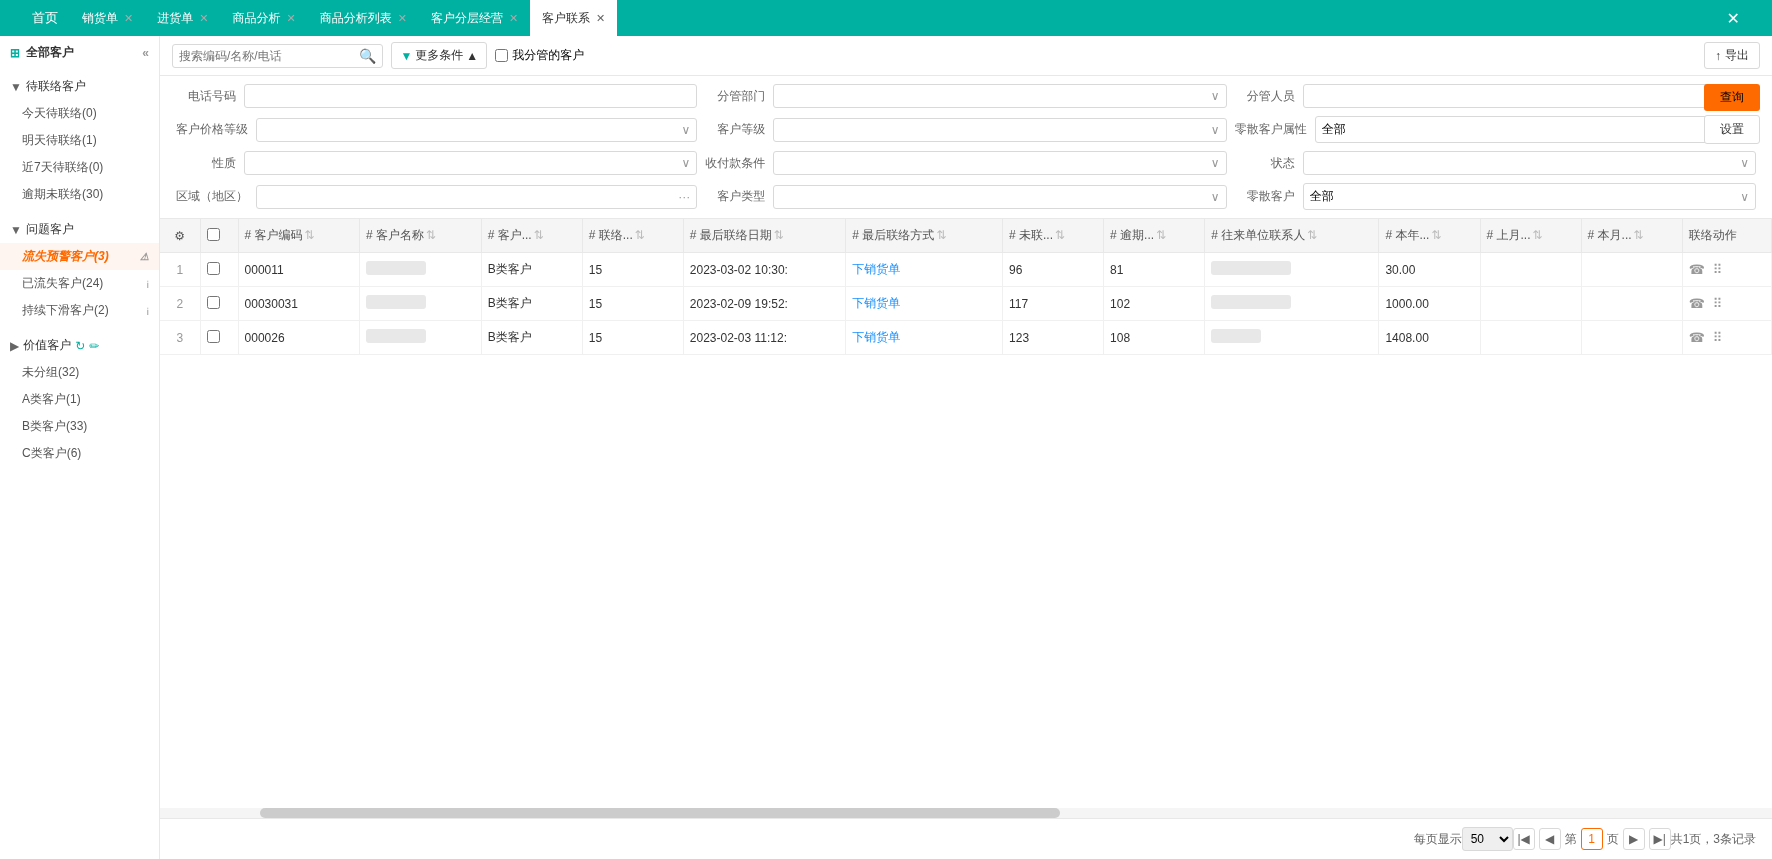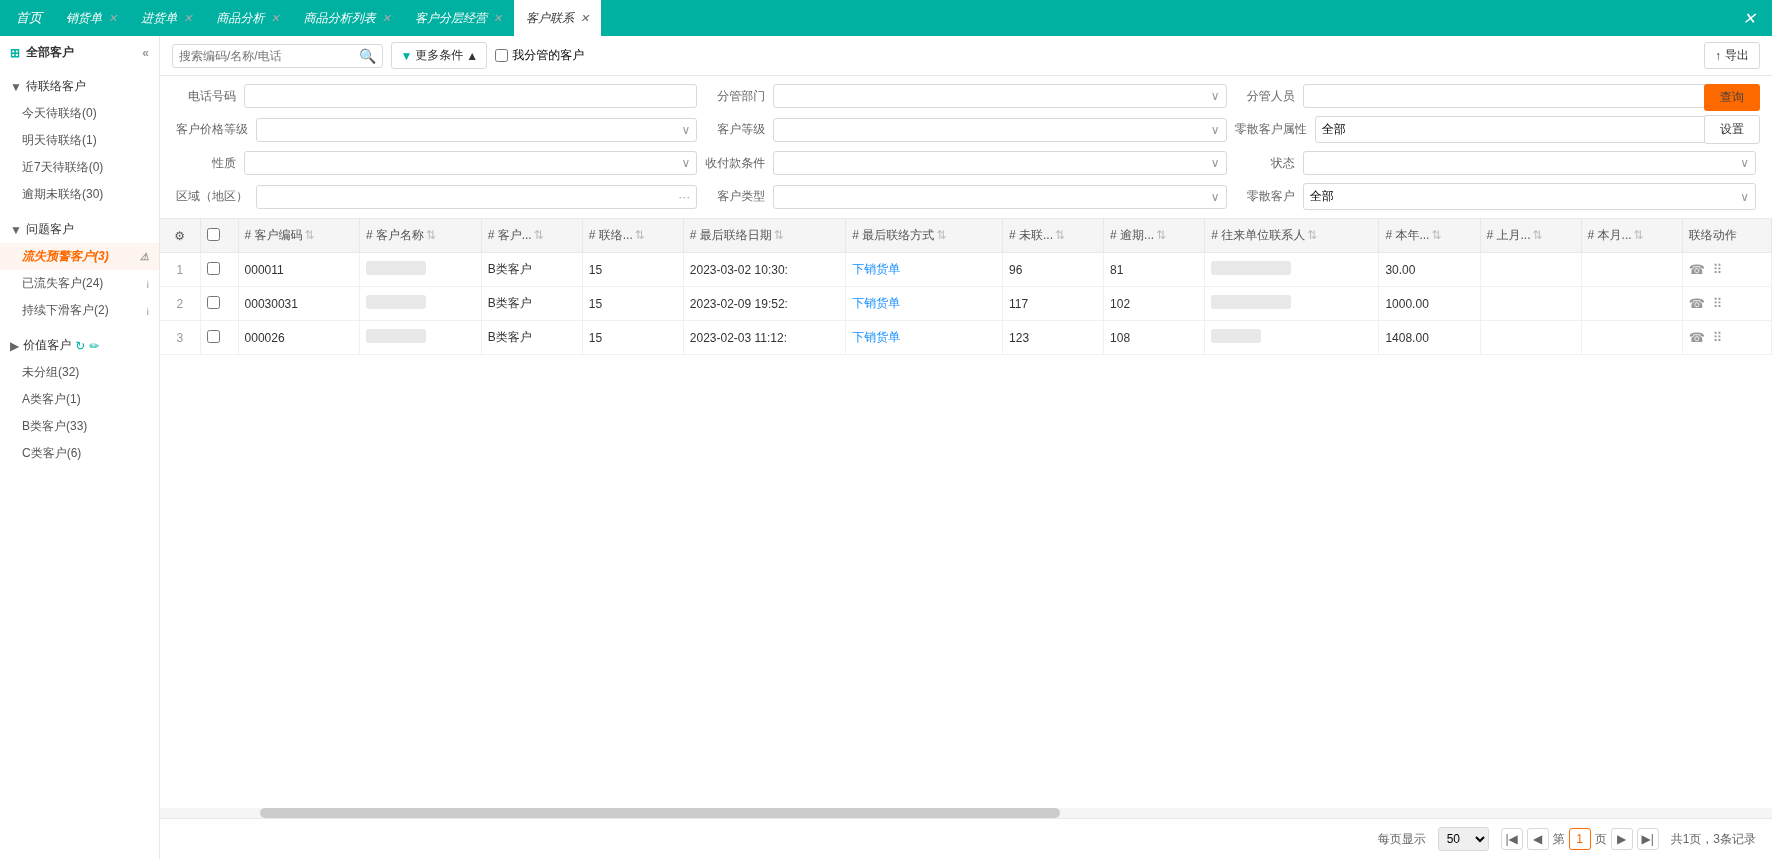--- a/index.html
+++ b/index.html
@@ -1,19 +1,19 @@
 <!DOCTYPE html>
 <html><head>
   <meta charset="utf-8">
   <style>
     * { box-sizing: border-box; margin: 0; padding: 0; font-family: 'Microsoft YaHei', Arial, sans-serif; font-size: 12px; }
     body { background: #f5f5f5; overflow: hidden; width: 1772px; height: 859px; }
 
     
-    .top-nav { display: flex; align-items: center; background: #00b0a0; height: 36px; padding: 0 4px; font-style: italic; }
+    .top-nav { display: flex; align-items: center; background: #00b0a0; height: 36px; padding: 0 20px; }
     .nav-tab { display: flex; align-items: center; padding: 0 12px; height: 53px; color: #fff; cursor: pointer; font-size: 13px; white-space: nowrap; }
     .nav-tab.active { background: #fff; color: #333; }
     .nav-tab .close-icon { margin-left: 6px; color: #aaa; font-size: 11px; }
     .nav-tab.active .close-icon { color: #666; }
     .top-nav-home { color: #fff; padding: 0 12px; font-size: 13px; }
     .nav-spacer { flex: 1; }
     .top-close { color: #fff; font-size: 16px; padding: 0 12px; cursor: pointer; }
 
     
     .main-layout { display: flex; height: calc(859px - 36px); }
@@ -50,41 +50,41 @@
 
     
     .filter-panel { background: #fff; border-bottom: 1px solid #e8e8e8; padding: 8px 16px; display: grid; grid-template-columns: 1fr 1fr 1fr; gap: 8px; position: relative; }
     .filter-row { display: flex; align-items: center; gap: 8px; }
     .filter-label { color: #666; white-space: nowrap; min-width: 60px; text-align: right; }
     .filter-input { flex: 1; border: 1px solid #d9d9d9; border-radius: 3px; padding: 4px 6px; font-size: 12px; outline: none; }
     .filter-select { flex: 1; display: flex; align-items: center; border: 1px solid #d9d9d9; border-radius: 3px; padding: 4px 6px; background: #fff; cursor: pointer; justify-content: space-between; }
     .filter-select .placeholder { color: #bbb; }
     .filter-select .chevron { color: #999; }
     .filter-actions { position: absolute; right: 12px; top: 8px; display: flex; flex-direction: column; gap: 4px; }
-    .btn-query { background: #ff6a00; color: #404040; border: none; border-radius: 3px; padding: 5px 16px; cursor: pointer; font-size: 12px; }
+    .btn-query { background: #ff6a00; color: #000000; border: none; border-radius: 3px; padding: 5px 16px; cursor: pointer; font-size: 12px; }
     .btn-settings { background: #fff; color: #333; border: 1px solid #d9d9d9; border-radius: 3px; padding: 5px 12px; cursor: pointer; font-size: 12px; }
 
     
     .table-area { flex: 1; overflow: auto; background: #fff; }
     table { width: 100%; border-collapse: collapse; }
     thead tr { background: #f5f5f5; border-bottom: 1px solid #e8e8e8; }
     thead th { padding: 8px 6px; font-weight: normal; color: #555; text-align: left; border-right: 1px solid #e8e8e8; white-space: nowrap; font-size: 12px; cursor: pointer; }
     thead th:first-child { width: 40px; text-align: center; }
     thead th .sort-icon { color: #bbb; margin-left: 2px; }
     tbody tr { border-bottom: 1px solid #f0f0f0; background: #fff; }
     tbody td { padding: 8px 6px; color: #333; border-right: 1px solid #f0f0f0; white-space: nowrap; font-size: 12px; }
     tbody td:first-child { text-align: center; color: #999; }
     .blurred { color: #ccc; background: #e8e8e8; border-radius: 3px; display: inline-block; min-width: 60px; height: 14px; }
     .link { color: #1890ff; cursor: pointer; }
     .action-icons { display: flex; gap: 8px; align-items: center; }
     .action-icon { color: #999; cursor: pointer; font-size: 13px; }
     .gear-col { text-align: center !important; }
 
     
-    .footer { display: flex; align-items: center; justify-content: flex-end; padding: 8px 16px; background: #fff; border-top: 1px solid #e8e8e8; gap: 12px; }
+    .footer { display: flex; align-items: center; justify-content: flex-end; padding: 8px 16px; background: #fff; border-top: 1px solid #e8e8e8; gap: 0; }
     .footer-text { color: #666; }
     .footer-select { border: 1px solid #d9d9d9; border-radius: 3px; padding: 3px 4px; font-size: 12px; }
     .page-nav { display: flex; align-items: center; gap: 4px; }
     .page-btn { width: 22px; height: 22px; display: flex; align-items: center; justify-content: center; border: 1px solid #d9d9d9; border-radius: 3px; cursor: pointer; background: #fff; color: #666; font-size: 12px; }
     .page-current { border: 1px solid #ff6a00; color: #ff6a00; border-radius: 3px; padding: 0 6px; min-width: 22px; height: 22px; display: flex; align-items: center; justify-content: center; }
     .scrollbar-wrap { background: #f5f5f5; height: 10px; }
     .scrollbar-inner { background: #ccc; height: 10px; border-radius: 5px; width: 800px; margin-left: 100px; }
   </style>
 </head>
 <body>

